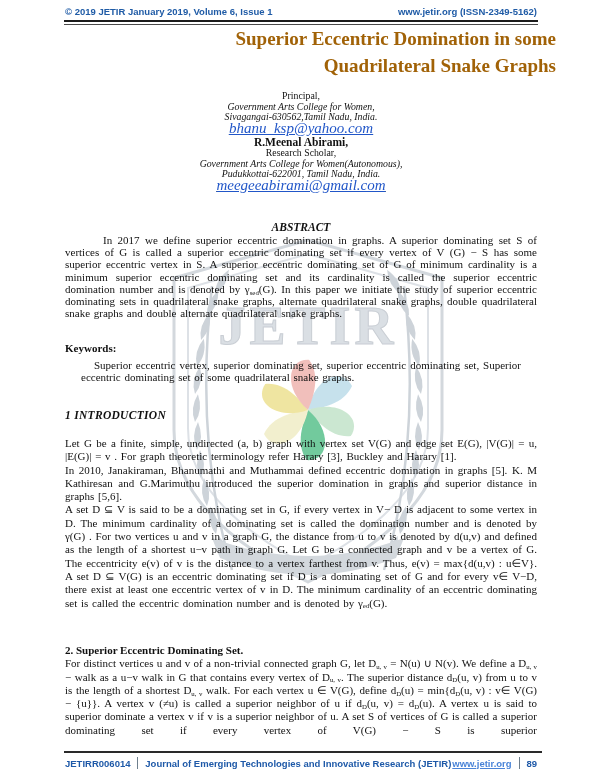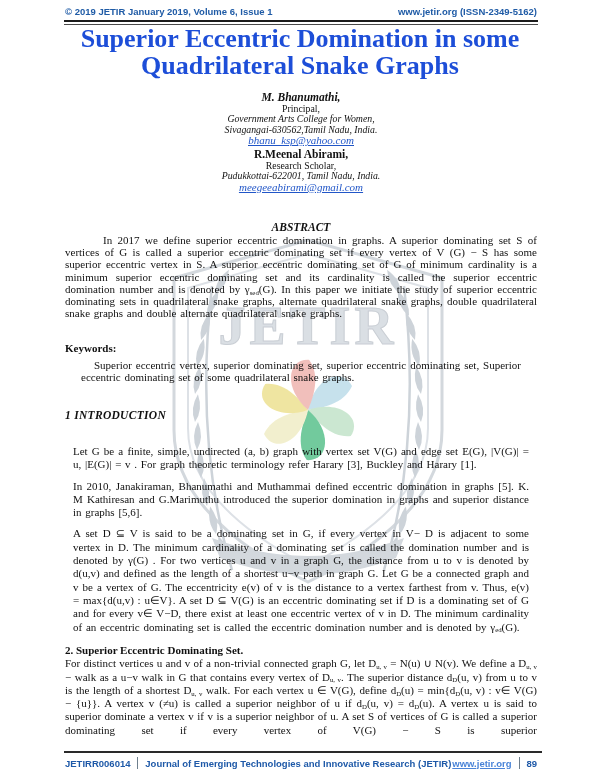--- a/index.html
+++ b/index.html
@@ -7,49 +7,49 @@
         font-family:"Liberation Serif",serif;color:#111;}
   
   .watermark{position:absolute;left:148px;top:232px;width:320px;height:360px;z-index:0;}
   
   .page-header{position:absolute;top:6px;left:65px;width:472px;display:flex;
         justify-content:space-between;font-family:"Liberation Sans",sans-serif;
         font-weight:bold;font-size:9.5px;color:#1f5ba6;z-index:1;}
   .header-rule{position:absolute;top:20px;left:64px;width:474px;height:2px;
         border-top:2px solid #1c1c1c;border-bottom:1px solid #4a4a4a;z-index:1;}
   
-  .title{position:absolute;top:26px;left:44px;width:512px;text-align:center;
-        font-weight:bold;font-size:26px;line-height:26.5px;color:#1d4ed8;z-index:1;}
+  .title{position:absolute;top:26px;left:44px;width:512px;text-align:right;
+        font-weight:bold;font-size:19px;line-height:26.5px;color:#a16207;z-index:1;}
   .title span{display:block;}
   
   .authors{position:absolute;top:91px;left:65px;width:472px;text-align:center;z-index:1;}
   .a-name{font-size:11.5px;font-weight:bold;line-height:12.5px;}
   .a-name.it{font-style:italic;}
   .a-role{font-size:9.8px;line-height:10.6px;}
   .a-affil{font-size:9.8px;line-height:10.6px;font-style:italic;}
-  .a-email{font-size:11px;line-height:11px;text-decoration:underline;}
+  .a-email{font-size:15px;line-height:11px;text-decoration:underline;}
   .email-link{color:#2156c8;font-style:italic;text-decoration:underline;cursor:pointer;}
   .author-block{margin-bottom:2px;}
   
   .abstract-heading{position:absolute;top:221px;left:65px;width:472px;text-align:center;
         font-weight:bold;font-style:italic;font-size:11.5px;z-index:1;}
   .abstract-text{position:absolute;top:234px;left:65px;width:472px;font-size:11px;
         line-height:12.2px;text-align:justify;text-indent:38px;word-spacing:1px;z-index:1;margin:0;}
   
   .kw-block{position:absolute;top:342px;left:65px;width:472px;font-size:11px;
         line-height:12.6px;z-index:1;}
   .kw-heading{font-weight:bold;}
   .kw-text{margin:4px 16px 0;text-align:justify;text-indent:13px;word-spacing:1px;}
   .kw-msc{margin:0;}
   
   .sec1-heading{position:absolute;top:409px;left:65px;width:472px;font-weight:bold;
         font-style:italic;font-size:11.5px;letter-spacing:.3px;z-index:1;}
   .intro-block{position:absolute;top:437px;left:65px;width:472px;font-size:11px;
         line-height:13.3px;text-align:justify;word-spacing:1px;z-index:1;}
-  .intro-block p{margin:8px;}
+  .intro-block p{margin:0;}
   
   .sec2-block{position:absolute;top:644px;left:65px;width:472px;font-size:11px;
         line-height:13.3px;z-index:1;}
   .sec2-heading{font-weight:bold;}
   .sec2-text{margin:0;text-align:justify;text-align-last:justify;word-spacing:.5px;}
   sub{font-size:.62em;line-height:0;position:relative;top:.25em;vertical-align:baseline;}
   
   .footer-rule{position:absolute;top:751px;left:64px;width:478px;border-top:2.5px solid #2a2a2a;z-index:1;}
   .footer-row{position:absolute;top:757px;left:65px;width:472px;display:flex;align-items:center;
         font-family:"Liberation Sans",sans-serif;font-weight:bold;font-size:9.5px;
@@ -117,29 +117,29 @@
   </div>
   <div class="header-rule"></div>
 
   <div class="title">
     <span>Superior Eccentric Domination in some</span>
     <span>Quadrilateral Snake Graphs</span>
   </div>
 
   <div class="authors">
     <div class="author-block">
-      <div class="a-name it">M. Bhanumathi,</div>
       <div class="a-role">Principal,</div>
       <div class="a-affil">Government Arts College for Women,</div>
       <div class="a-affil">Sivagangai-630562,Tamil Nadu, India.</div>
       <div class="a-email"><a class="email-link">bhanu_ksp@yahoo.com</a></div>
     </div>
     <div class="author-block">
       <div class="a-name">R.Meenal Abirami,</div>
       <div class="a-role">Research Scholar,</div>
+      <div class="a-affil">Government Arts College for Women(Autonomous),</div>
       <div class="a-affil">Pudukkottai-622001, Tamil Nadu, India.</div>
       <div class="a-email"><a class="email-link">meegeeabirami@gmail.com</a></div>
     </div>
   </div>
 
   <div class="abstract-heading">ABSTRACT</div>
   <p class="abstract-text"><span>In 2017 we define superior eccentric domination in graphs. A superior dominating set S of vertices of G is called a superior eccentric dominating set if every vertex of V (G) − S has some superior eccentric vertex in S. A superior eccentric dominating set of G of minimum cardinality is a minimum superior eccentric dominating set and its cardinality is called the superior eccentric domination number and is denoted by γ</span><sub>sed</sub><span>(G). In this paper we initiate the study of superior eccentric dominating sets in quadrilateral snake graphs, alternate quadrilateral snake graphs, double quadrilateral snake graphs and double alternate quadrilateral snake graphs.</span></p>
 
   <div class="kw-block">
     <div class="kw-heading">Keywords:</div>

